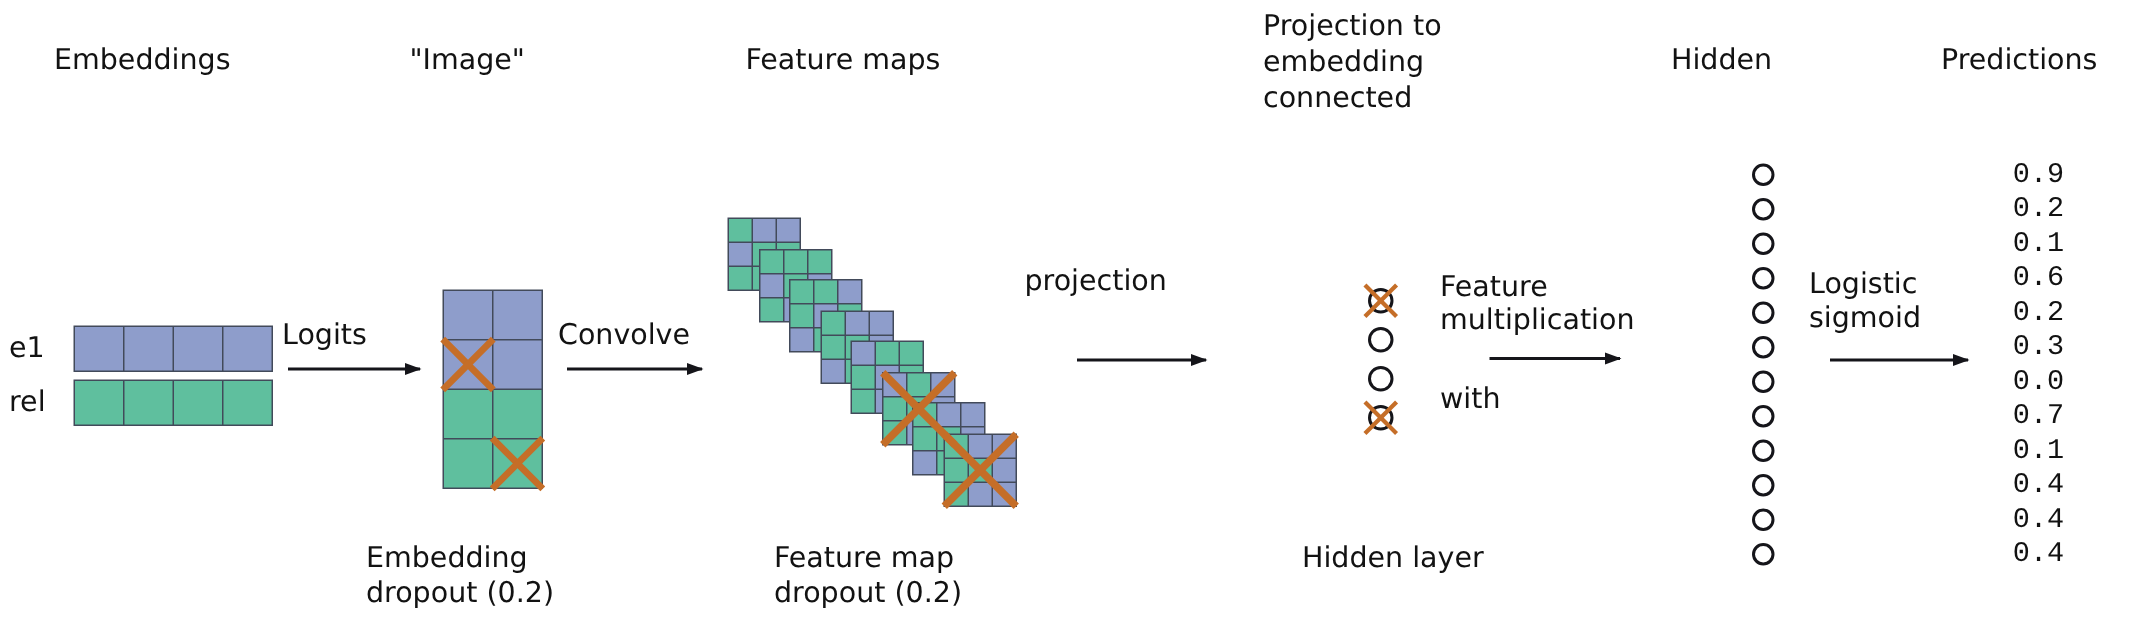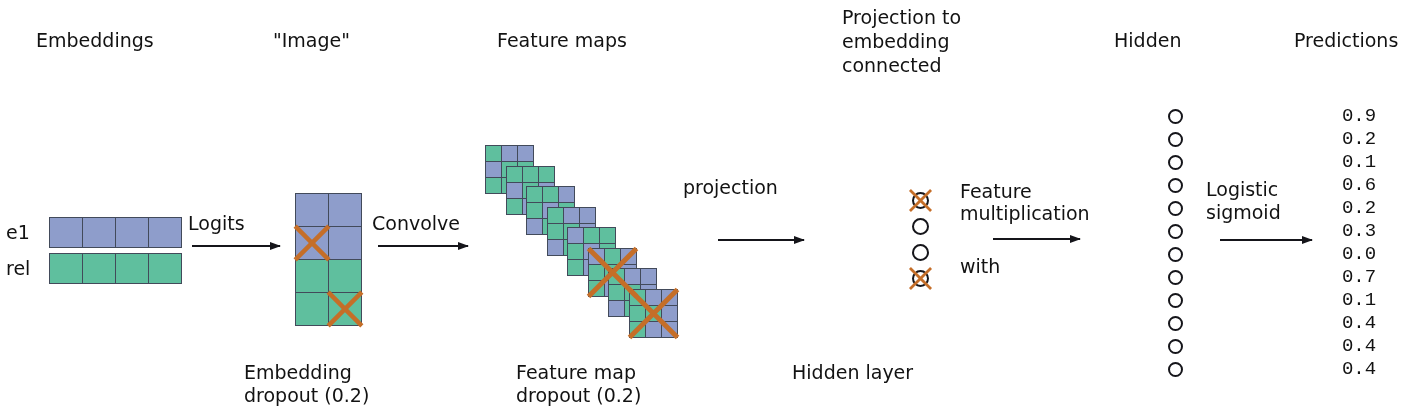--- a/index.html
+++ b/index.html
@@ -25,21 +25,21 @@
   
   #lbl-concat{left:188px;top:212px;width:92px;}
   #lbl-convolve{left:372px;top:212px;width:96px;}
   #lbl-fc{left:683px;top:176px;width:160px;}
   #lbl-matmul{left:960px;top:180px;width:160px;line-height:22px;}
   #lbl-withentity{left:960px;top:254px;width:160px;line-height:24px;}
   #lbl-sigmoid{left:1206px;top:178px;width:120px;}
   
   #cap-emb{left:244px;top:361px;width:164px;}
   #cap-fmap{left:516px;top:361px;width:164px;}
-  #cap-hidden{left:792px;top:361px;width:164px;}
+  #cap-hidden{left:868px;top:361px;width:164px;}
   
   #image-grid{left:295px;top:193px;grid-template-columns:repeat(2,32px);grid-auto-rows:32px;}
   
   #feature-maps{position:absolute;left:485px;top:145px;width:200px;height:195px;}
   .fmap{grid-template-columns:repeat(3,15px);grid-auto-rows:15px;}
   
   #hidden-layer{position:absolute;left:912px;top:192px;display:flex;flex-direction:column;gap:9px;}
   #logits-col{position:absolute;left:1168px;top:109px;display:flex;flex-direction:column;gap:8px;}
   .circle{position:relative;border-radius:50%;border:2.4px solid #15151a;background:#fff;box-sizing:border-box;}
   .circle.h{width:17px;height:17px;}

